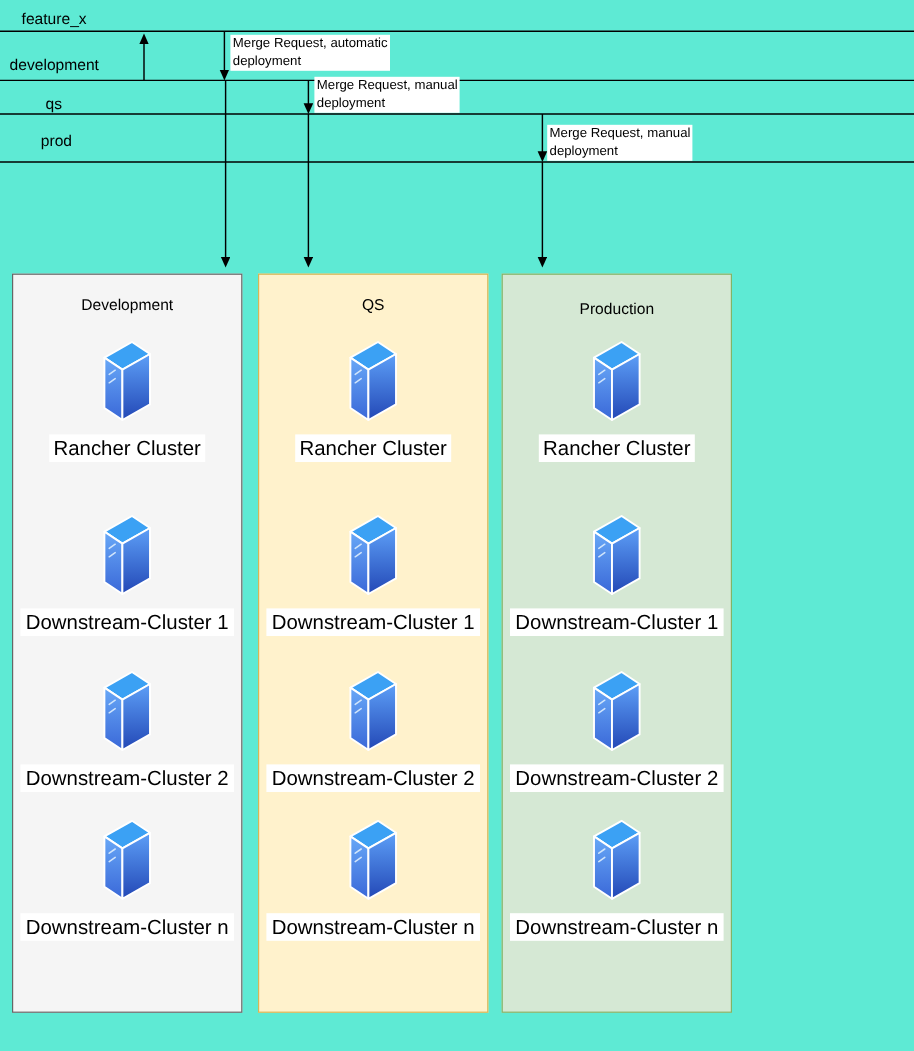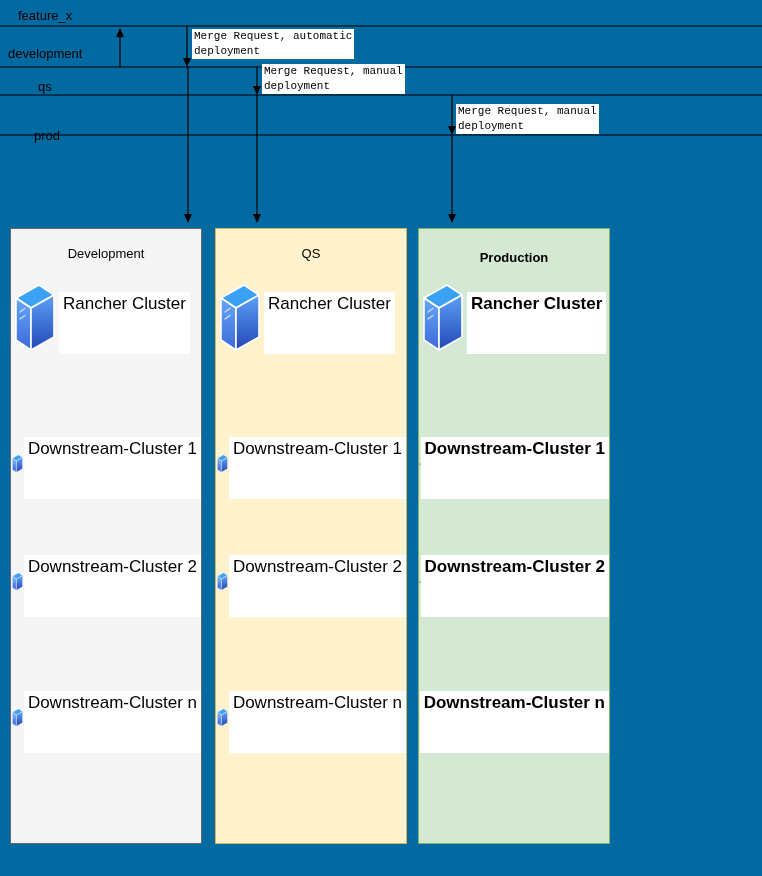--- a/index.html
+++ b/index.html
@@ -1,44 +1,44 @@
 <!DOCTYPE html>
 <html><head>
 <meta charset="utf-8">
 <style>
   html,body{margin:0;padding:0;background:#fff;}
   .canvas{
-    position:relative;width:762px;height:876px;background:#0369a1;
+    position:relative;width:762px;height:876px;background:#5eead4;
     font-family:"Liberation Sans",sans-serif;color:#000;overflow:hidden;
   }
   .overlay{position:absolute;left:0;top:0;}
   .branch-label{position:absolute;font-size:13px;line-height:16px;white-space:nowrap;}
   .merge-label{
     position:absolute;font-size:11px;line-height:15px;white-space:nowrap;
-    background:#fff;padding:0 2px;font-family:Liberation Mono, monospace;
+    background:#fff;padding:0 2px;
   }
   .env{
     position:absolute;top:228px;width:192px;height:616px;
     border:1px solid #999;box-sizing:border-box;
   }
   .env-dev{left:10px;}
   .env-qs{left:215px;}
-  .env-prod{left:418px;font-weight:bold;}
+  .env-prod{left:418px;}
   .env-title{
     position:absolute;top:17px;left:0;width:100%;text-align:center;
     font-size:13px;line-height:16px;
   }
   .env-prod .env-title{top:21px;}
   .cluster{
     position:absolute;left:0;width:100%;
-    display:flex;flex-direction:row;
+    display:flex;flex-direction:column;align-items:center;
   }
   .cluster-r1{top:55px;}
   .cluster-r2{top:200px;}
-  .cluster-r3{top:318px;}
+  .cluster-r3{top:330px;}
   .cluster-r4{top:454px;}
   .server{width:48px;height:70px;display:block;}
   .cluster-label{
     margin-top:8px;font-size:17px;line-height:21px;white-space:nowrap;
     background:#fff;padding:1px 4px;
   }
   .hidden-defs{position:absolute;width:0;height:0;overflow:hidden;}
 </style>
 </head>
 <body>
@@ -88,21 +88,21 @@
       <line x1="257" y1="95" x2="257" y2="216" marker-end="url(#ah)"></line>
 
       <line x1="452" y1="95" x2="452" y2="128" marker-end="url(#ah)"></line>
       <line x1="452" y1="135" x2="452" y2="216" marker-end="url(#ah)"></line>
     </g>
   </svg>
 
   <div class="branch-label" style="left:18px;top:8px">feature_x</div>
   <div class="branch-label" style="left:8px;top:46px">development</div>
   <div class="branch-label" style="left:38px;top:79px">qs</div>
-  <div class="branch-label" style="left:34px;top:128px">prod</div>
+  <div class="branch-label" style="left:34px;top:110px">prod</div>
 
   <div class="merge-label" style="left:192px;top:29px">
     <div>Merge Request, automatic</div>
     <div>deployment</div>
   </div>
   <div class="merge-label" style="left:262px;top:64px">
     <div>Merge Request, manual</div>
     <div>deployment</div>
   </div>
   <div class="merge-label" style="left:456px;top:104px">

